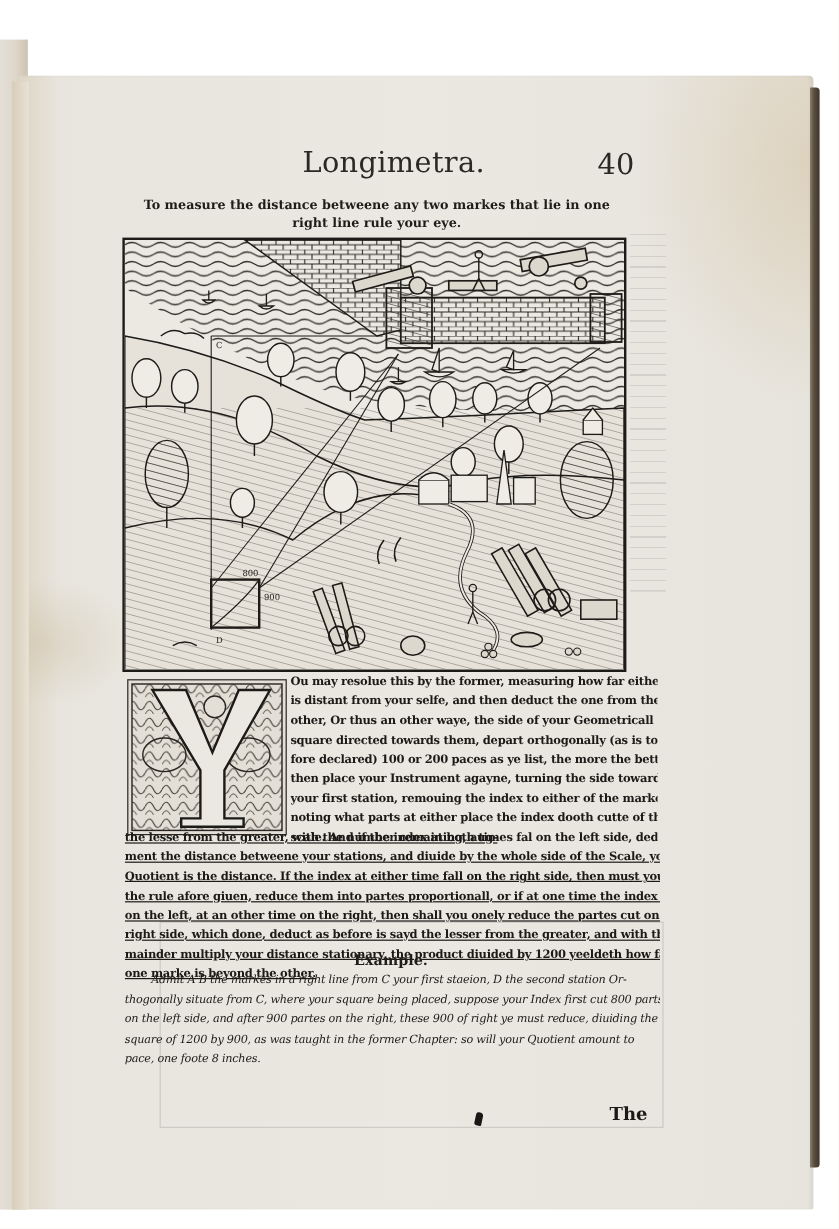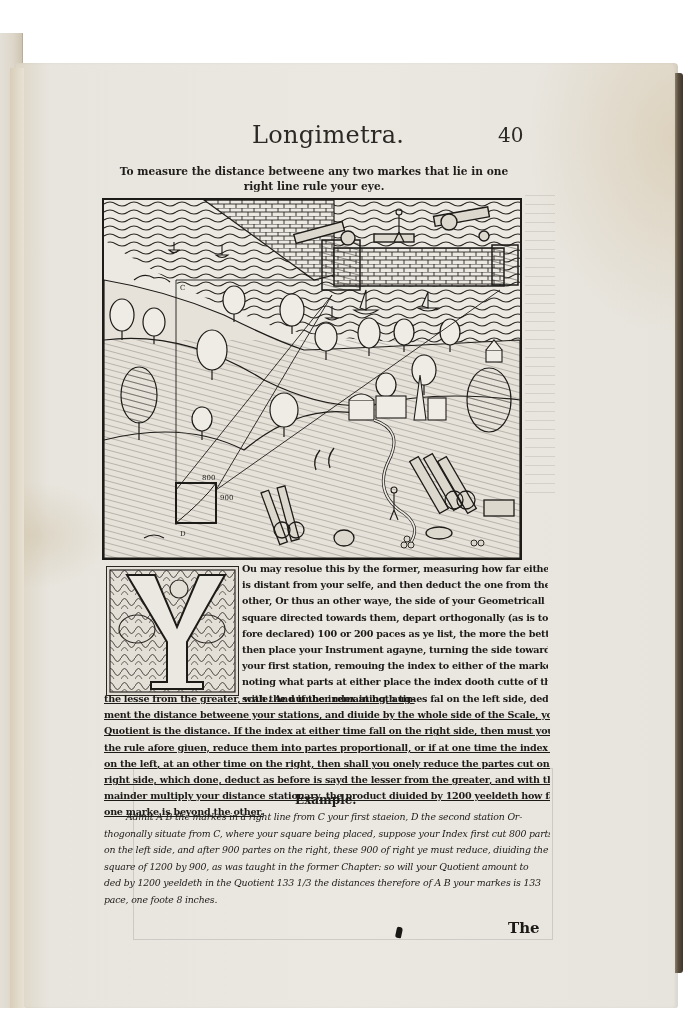--- a/index.html
+++ b/index.html
@@ -12,21 +12,21 @@
       radial-gradient(ellipse at 100% 8%, rgba(200,175,130,0.35) 0%, rgba(200,175,130,0) 16%),
       radial-gradient(ellipse at 3% 50%, rgba(190,170,130,0.28) 0%, rgba(190,170,130,0) 8%),
       linear-gradient(90deg, #ddd5c5 0%, #e8e5de 5%, #ebe8e2 50%, #e7e4dd 100%);
     box-shadow: inset -3px 0 3px rgba(0,0,0,0.05);
   }
   .page-edge { position:absolute; left:675px; top:40px; width:8px; height:900px; background:linear-gradient(90deg,#8a7e6c,#5b4f3f 40%,#3e352a); border-radius:0 3px 3px 0; }
   .bleed-box { position:absolute; left:133px; top:735px; width:418px; height:170px; border:1px solid rgba(120,120,120,0.25); }
 
   .running-head { position:absolute; left:40px; top:88px; width:520px; height:34px; }
   .running-title { position:absolute; left:212px; top:0; font-family:"DejaVu Serif", serif; font-size:24px; color:#2b2925; letter-spacing:0.3px; }
-  .page-number { position:absolute; left:458px; top:2px; font-family:"DejaVu Serif", serif; font-size:20px; color:#2b2925; }
+  .page-number { position:absolute; left:458px; top:2px; font-family:"DejaVu Serif", serif; font-size:24px; color:#2b2925; }
 
   .section-heading { position:absolute; left:84px; top:131px; width:460px; text-align:center; font-family:"DejaVu Serif", serif; font-weight:bold; font-size:10.6px; line-height:15px; color:#1f1d1a; }
 
   .woodcut { position:absolute; left:102px; top:165px; width:416px; height:358px; border:2px solid #1d1b18; background:#ece9e2; overflow:hidden; }
   .woodcut svg { width:100%; height:100%; display:block; }
 
   .initial { position:absolute; left:106px; top:533px; width:131px; height:128px; border:1.5px solid #2a2723; background:#e3dfd6; overflow:hidden; }
   .initial svg { width:100%; height:100%; display:block; }
 
   .blackletter { position:absolute; font-family:"DejaVu Serif", serif; font-size:9.6px; line-height:16.2px; color:#1c1a17; font-weight:bold; letter-spacing:-0.25px; white-space:nowrap; }
@@ -256,19 +256,18 @@
     <span class="line">one marke is beyond the other.</span>
   </div>
 
   <div class="example-heading">Example.</div>
 
   <div class="italic-block">
     <span class="line" style="padding-left:22px">Admit A B the markes in a right line from C your first staeion, D the second station Or-</span>
     <span class="line">thogonally situate from C, where your square being placed, suppose your Index first cut 800 parts</span>
     <span class="line">on the left side, and after 900 partes on the right, these 900 of right ye must reduce, diuiding the</span>
     <span class="line">square of 1200 by 900, as was taught in the former Chapter: so will your Quotient amount to</span>
-    <span class="line">ded by 1200 yeeldeth in the Quotient 133 1/3 the distances therefore of A B your markes is 133</span>
     <span class="line">pace, one foote 8 inches.</span>
   </div>
 
   <div class="ink-mark"></div>
   <div class="catchword">The</div>
 </div>
 
 </body></html>

